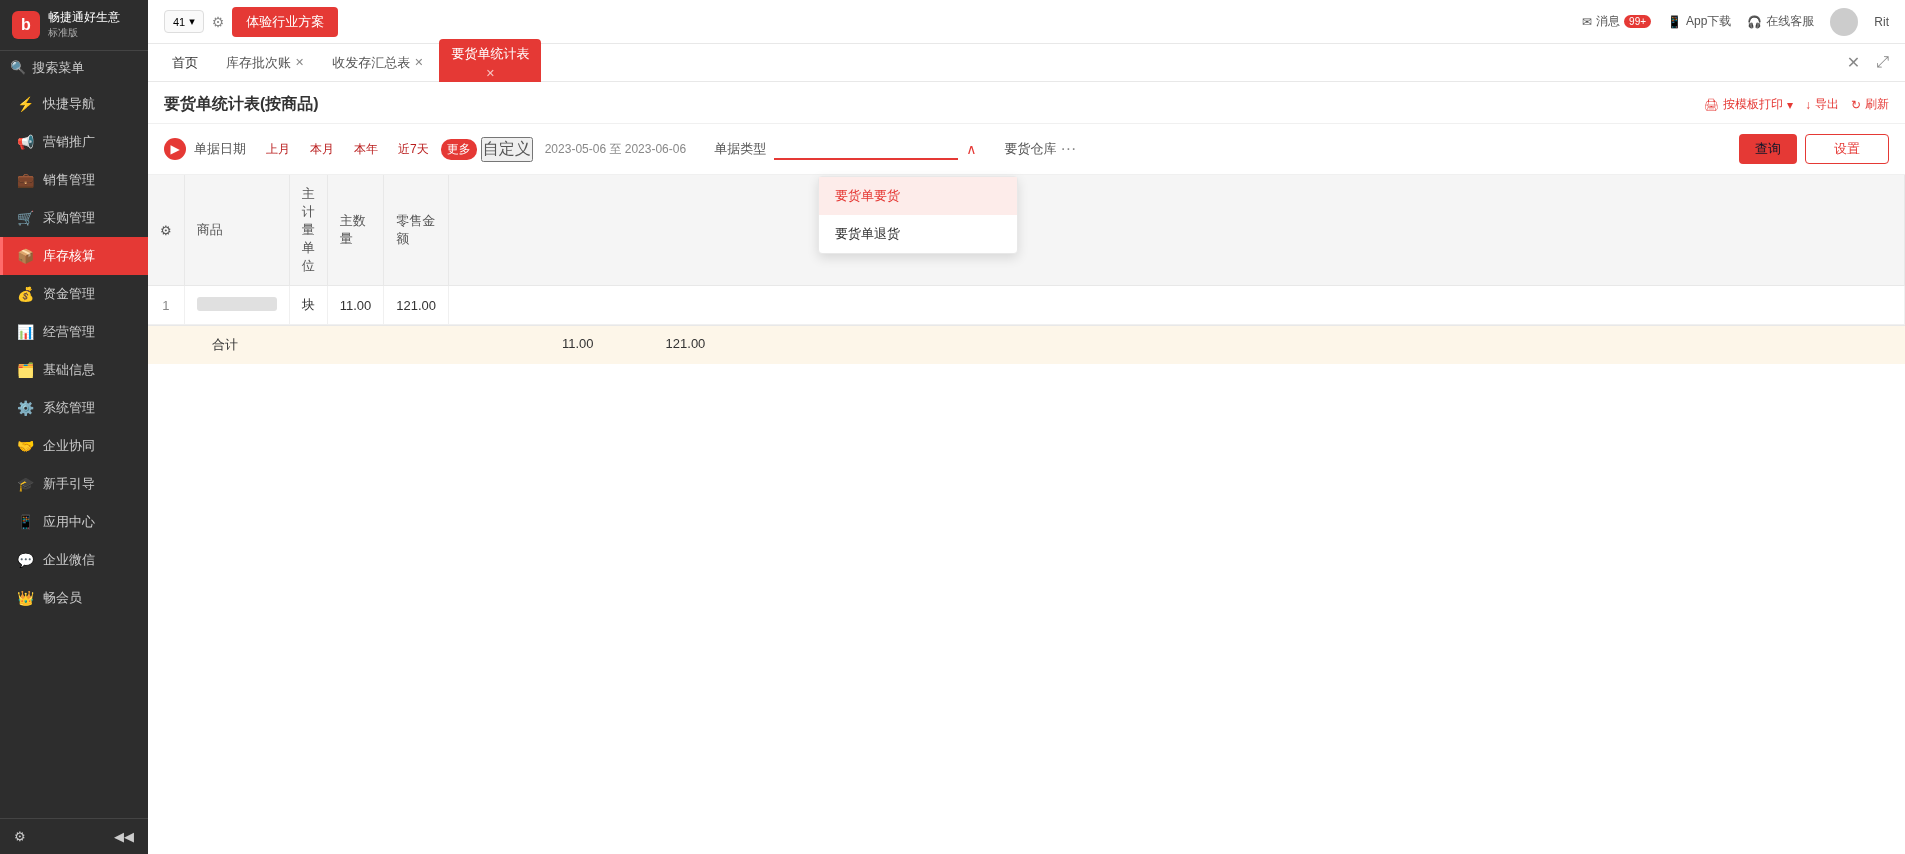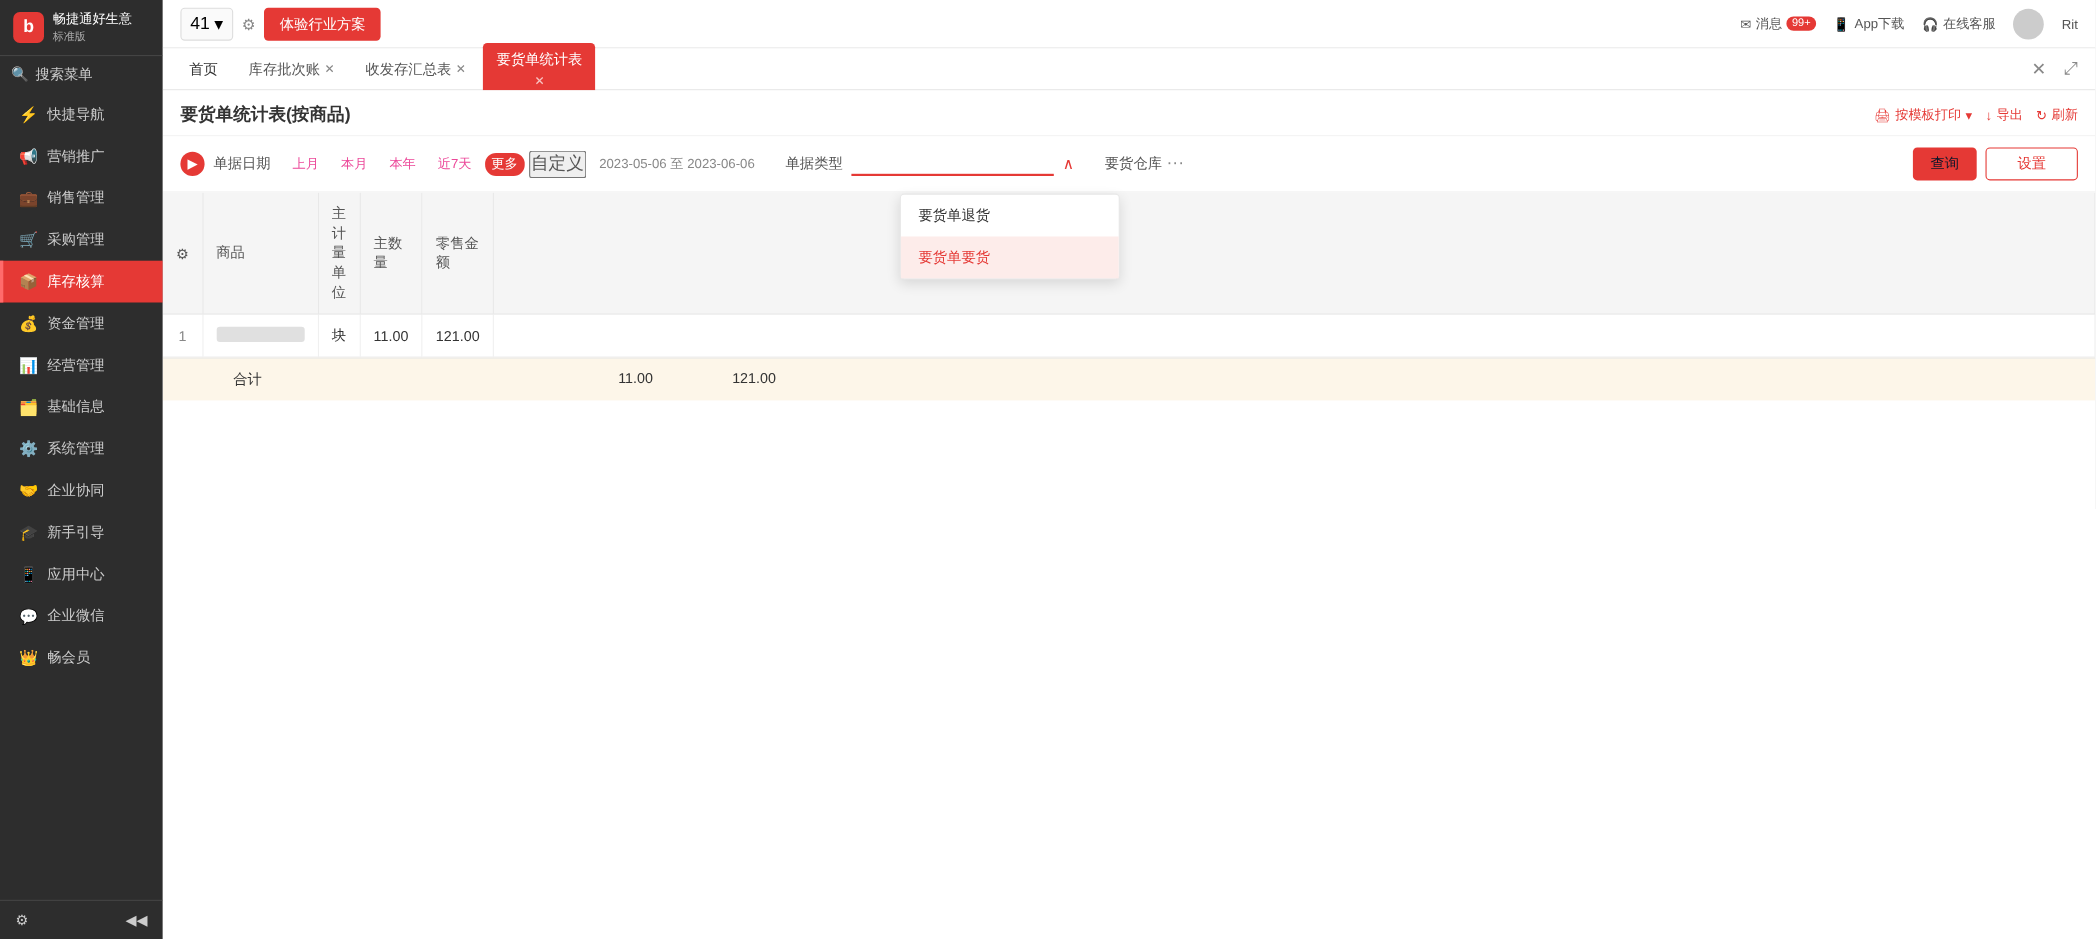--- a/index.html
+++ b/index.html
@@ -78,21 +78,21 @@
       height: 44px;
       border-bottom: 1px solid #e8e8e8;
       gap: 12px;
     }
     .topbar-left {
       display: flex; align-items: center; gap: 8px; flex: 1;
     }
     .topbar-selector {
       display: flex; align-items: center;
       border: 1px solid #ddd; border-radius: 4px;
-      padding: 4px 8px; gap: 4px; font-size: 16px; cursor: pointer;
+      padding: 4px 8px; gap: 4px; font-size: 11px; cursor: pointer;
       background: #fafafa;
     }
     .topbar-gear { font-size: 14px; color: #888; cursor: pointer; }
     .btn-trial {
       background: #e53935; color: #fff;
       border: none; border-radius: 4px;
       padding: 6px 14px; font-size: 13px; cursor: pointer;
     }
     .topbar-right {
       display: flex; align-items: center; gap: 16px; font-size: 12px; color: #555;
@@ -166,21 +166,21 @@
     }
     .filter-expand-btn {
       width: 22px; height: 22px;
       background: #e53935; color: #fff;
       border-radius: 50%; display: flex; align-items: center; justify-content: center;
       cursor: pointer; font-size: 12px; flex-shrink: 0;
     }
     .filter-label { color: #555; font-size: 13px; margin-right: 4px; }
     .date-quick-btns { display: flex; align-items: center; gap: 4px; }
     .date-btn {
-      padding: 2px 8px; font-size: 12px; color: #ec4899;
+      padding: 2px 8px; font-size: 12px; color: #b91c1c;
       border: none; background: none; cursor: pointer;
       border-radius: 3px;
     }
     .date-btn.more {
       background: #e53935; color: #fff; border-radius: 10px; padding: 2px 6px;
     }
     .date-custom { font-size: 16px; color: #555; cursor: pointer; }
     .date-range { font-size: 12px; color: #888; margin-left: 4px; }
     .filter-type-section {
       display: flex; align-items: center; margin-left: 20px; gap: 8px; position: relative;
@@ -463,25 +463,25 @@
           <span class="filter-warehouse-label">要货仓库</span>
           <span class="filter-warehouse-dots">···</span>
         </div>
 
         <div class="filter-actions">
           <button class="btn-query">查询</button>
           <button class="btn-setting">设置</button>
         </div>
 
         <div class="dropdown-menu">
+          <div class="dropdown-item selected">
+            <span>要货单要货</span>
+          </div>
           <div class="dropdown-item">
             <span>要货单退货</span>
-          </div>
-          <div class="dropdown-item selected">
-            <span>要货单要货</span>
           </div>
         </div>
       </div>
 
       <div class="table-container">
         <table>
           <thead>
             <tr>
               <th>
                 <span>⚙</span>

